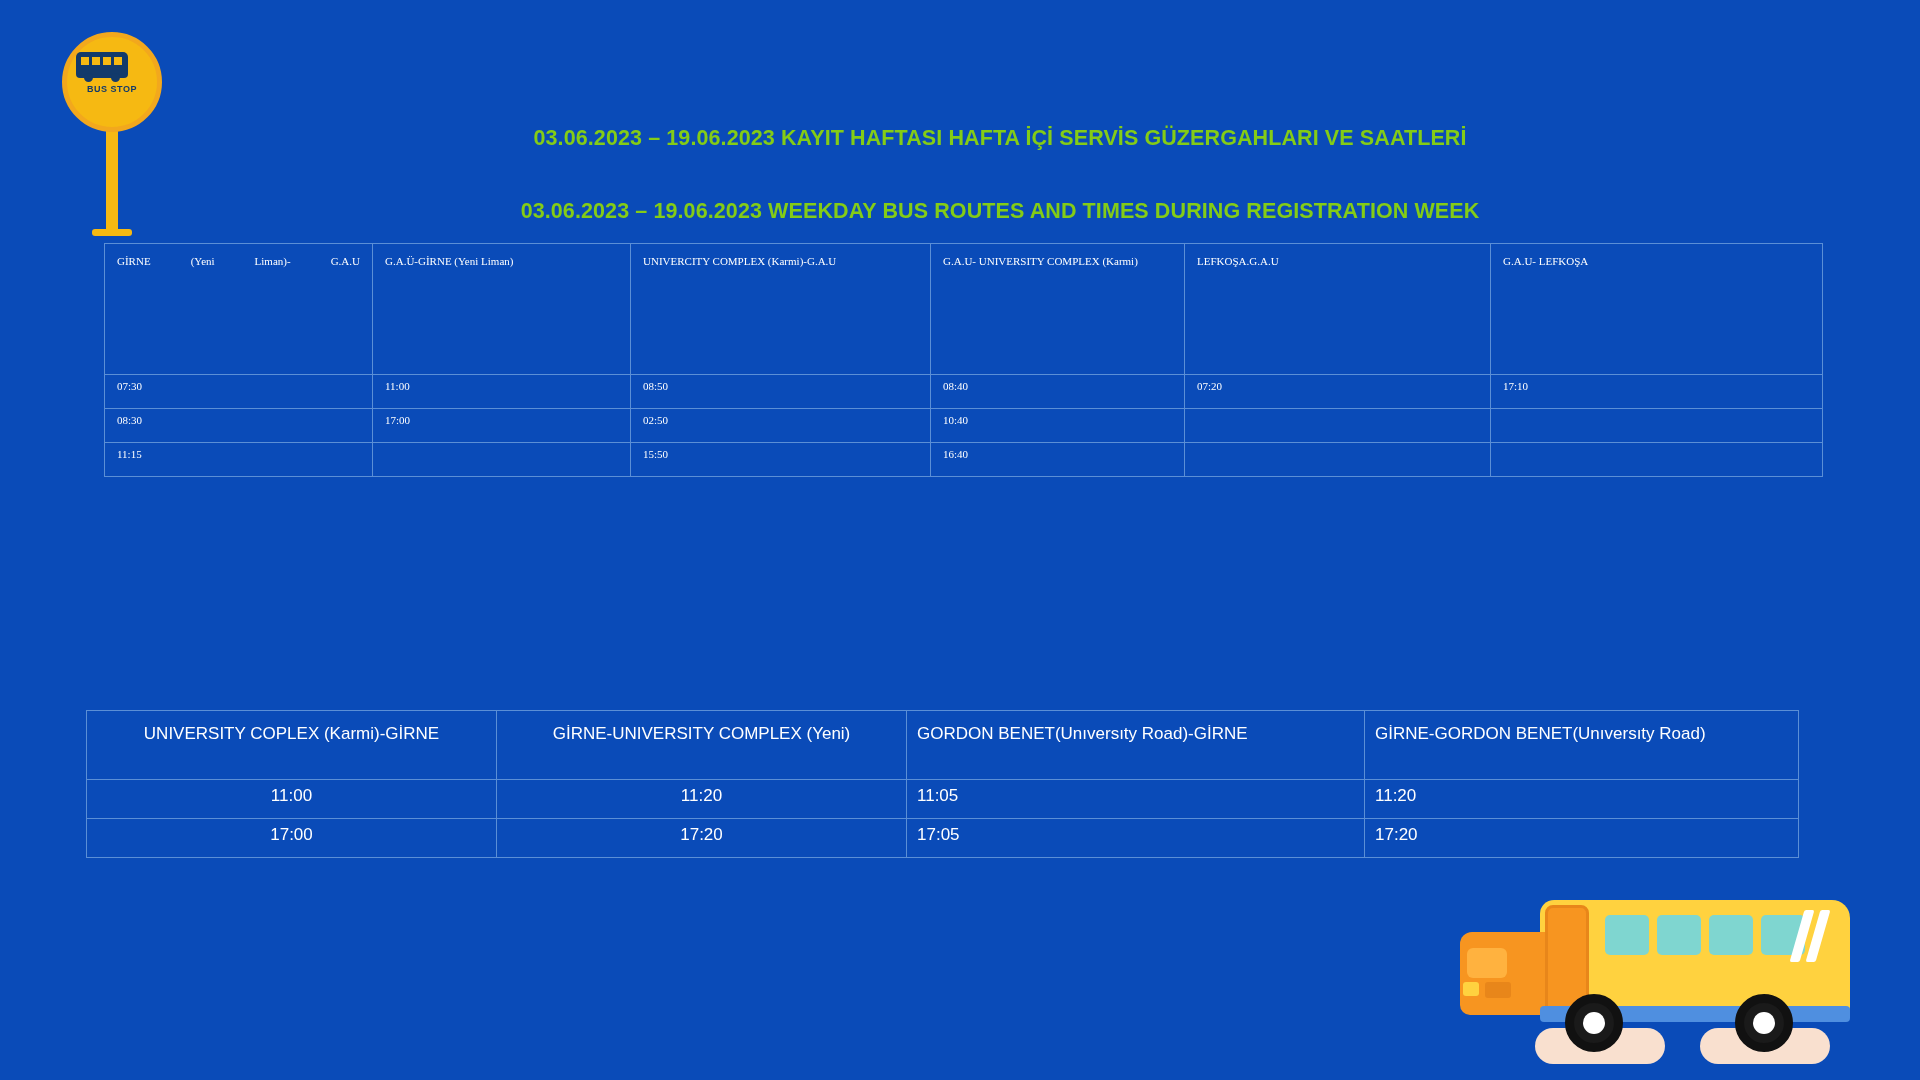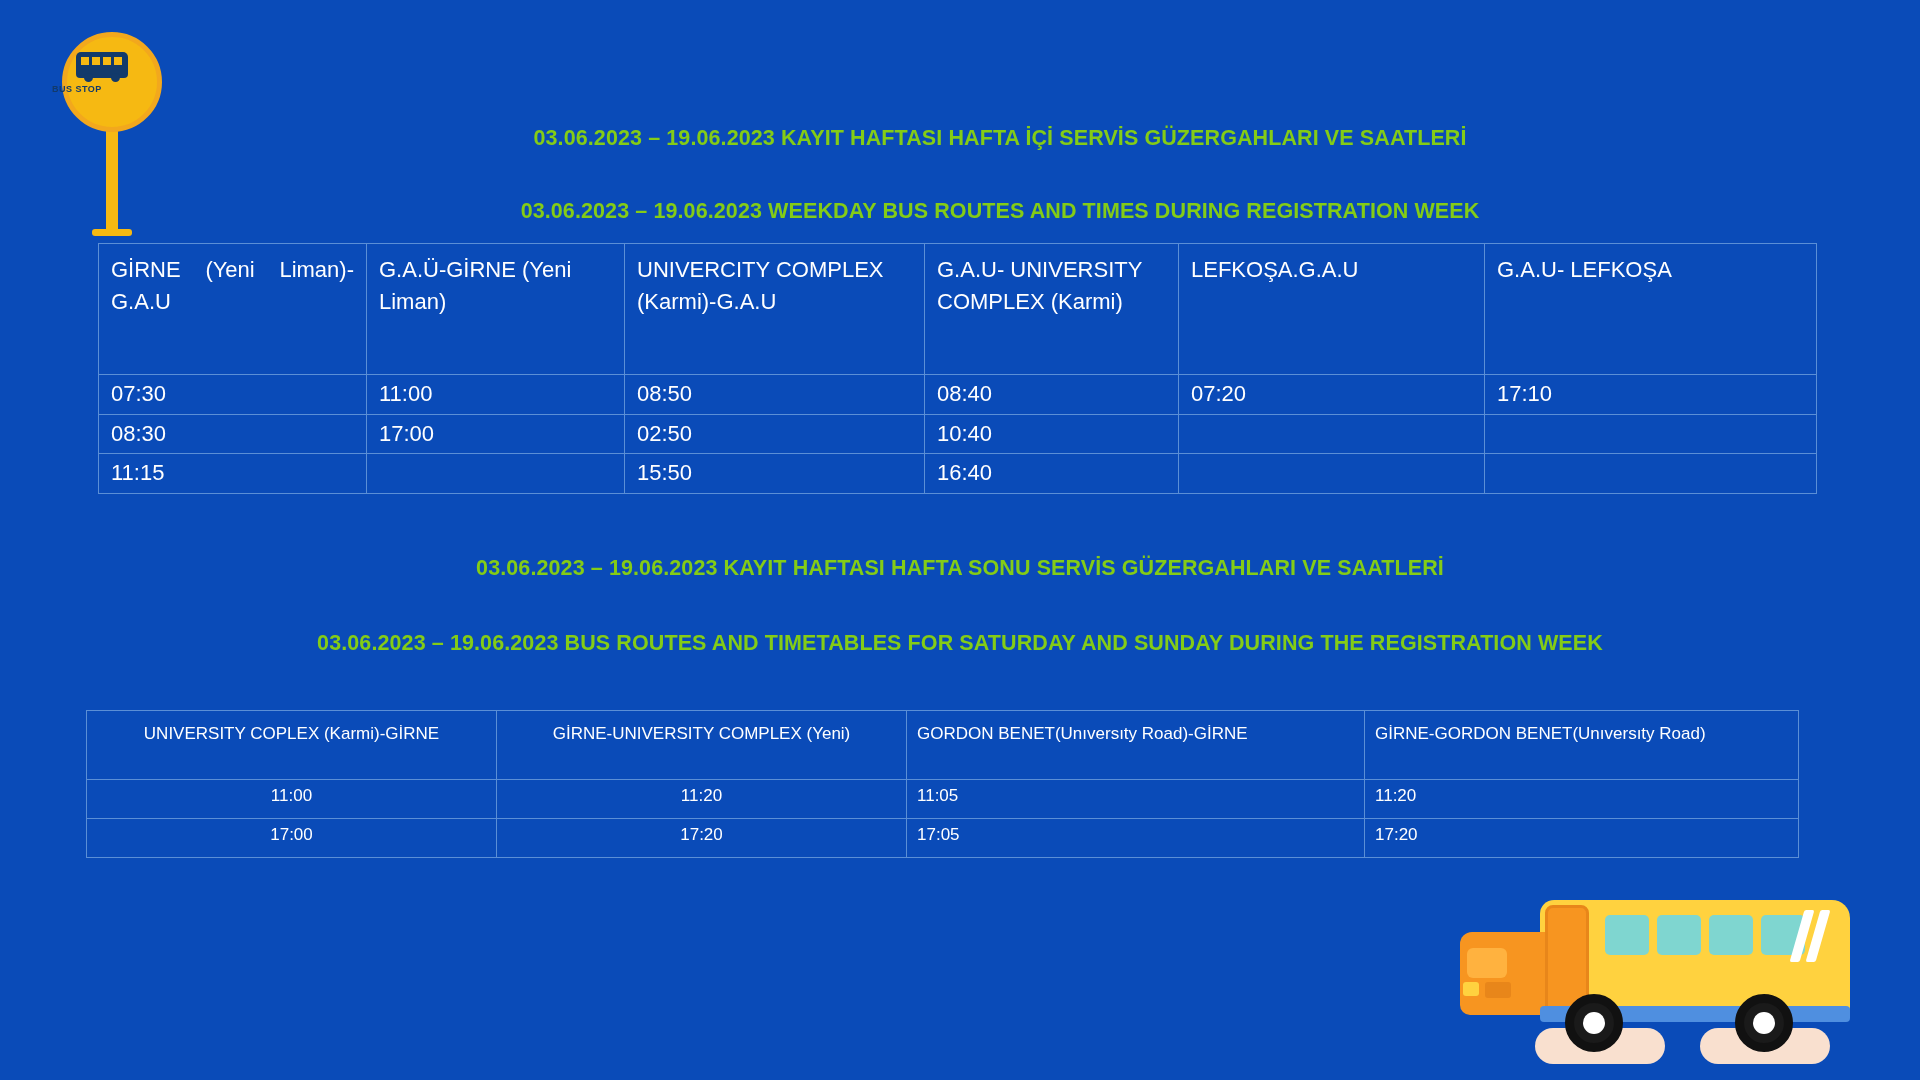--- a/index.html
+++ b/index.html
@@ -87,21 +87,21 @@
     border-radius: 50%;
     background: #123a6b;
   }
   .bus-stop-sign .mini-bus .wh1 { left: 8px; }
   .bus-stop-sign .mini-bus .wh2 { right: 8px; }
   .bus-stop-sign .sign-text {
     position: absolute;
     left: 0;
     top: 60px;
     width: 100%;
-    text-align: left;
+    text-align: center;
     font-size: 9px;
     font-weight: bold;
     letter-spacing: 0.5px;
     color: #123a6b;
   }
 
   
   .title-block-1 {
     position: absolute;
     left: 160px;
@@ -135,24 +135,25 @@
   table td, table th {
     border: 1px solid #5b8fd6;
     color: #ffffff;
     font-weight: normal;
     vertical-align: top;
   }
 
   
   .table-weekday {
     position: absolute;
-    left: 98px;
+    left: 104px;
     top: 243px;
     width: 1718px;
-    font-size: 22px;
+    font-size: 11px;
+    font-family: Liberation Serif, serif;
   }
   .table-weekday th {
     text-align: left;
     padding: 10px 12px 14px 12px;
     height: 106px;
     vertical-align: top;
     line-height: 1.45;
   }
   .table-weekday th.justify {
     text-align: justify;
@@ -385,24 +386,20 @@
         <td>11:15</td>
         <td></td>
         <td>15:50</td>
         <td>16:40</td>
         <td></td>
         <td></td>
       </tr>
     </tbody>
   </table>
 
-  <div class="title-block-2">
-    <div class="doc-title">03.06.2023 – 19.06.2023 KAYIT HAFTASI HAFTA SONU SERVİS GÜZERGAHLARI VE SAATLERİ</div>
-    <div class="doc-title second">03.06.2023 – 19.06.2023 BUS ROUTES AND TIMETABLES FOR SATURDAY AND SUNDAY DURING THE REGISTRATION WEEK</div>
-  </div>
 
   <table class="table-weekend">
     <colgroup>
       <col style="width:410px">
       <col style="width:410px">
       <col style="width:458px">
       <col style="width:434px">
     </colgroup>
     <thead>
       <tr>

